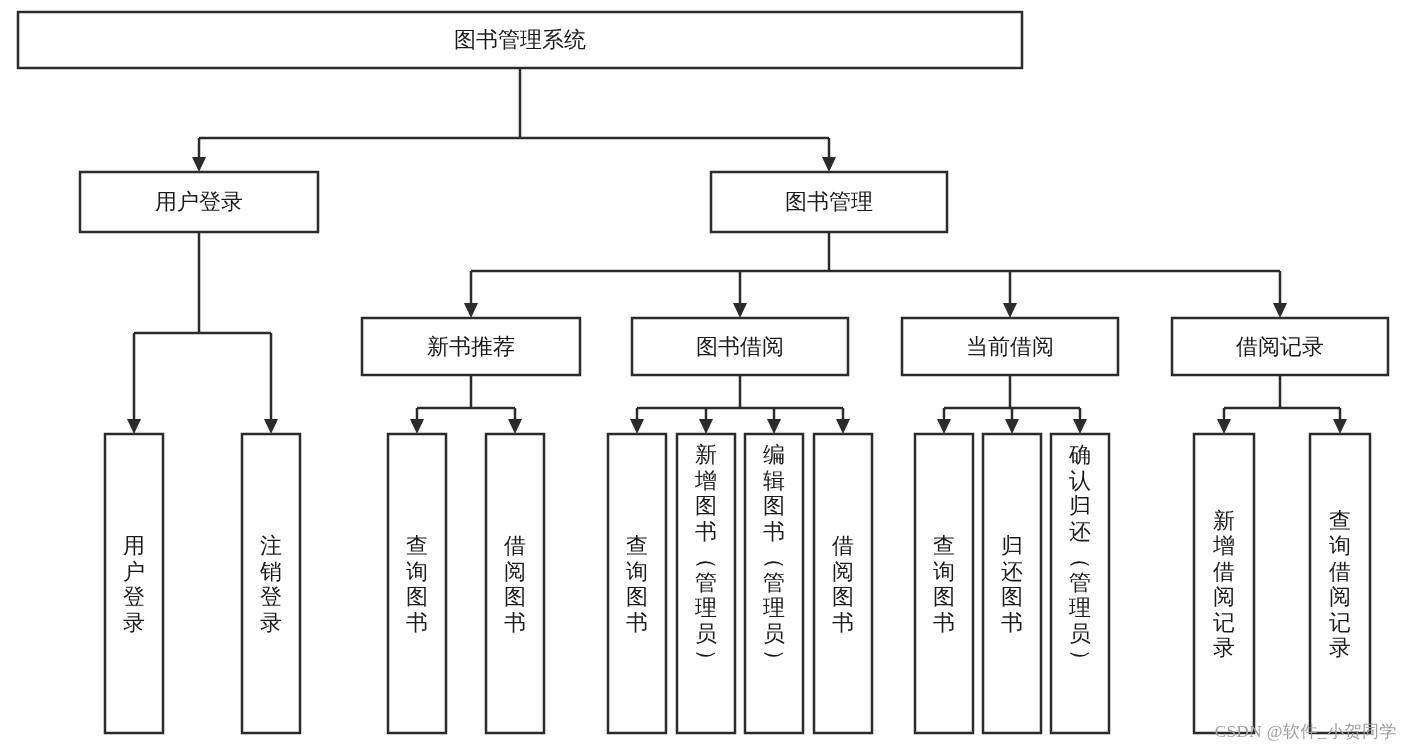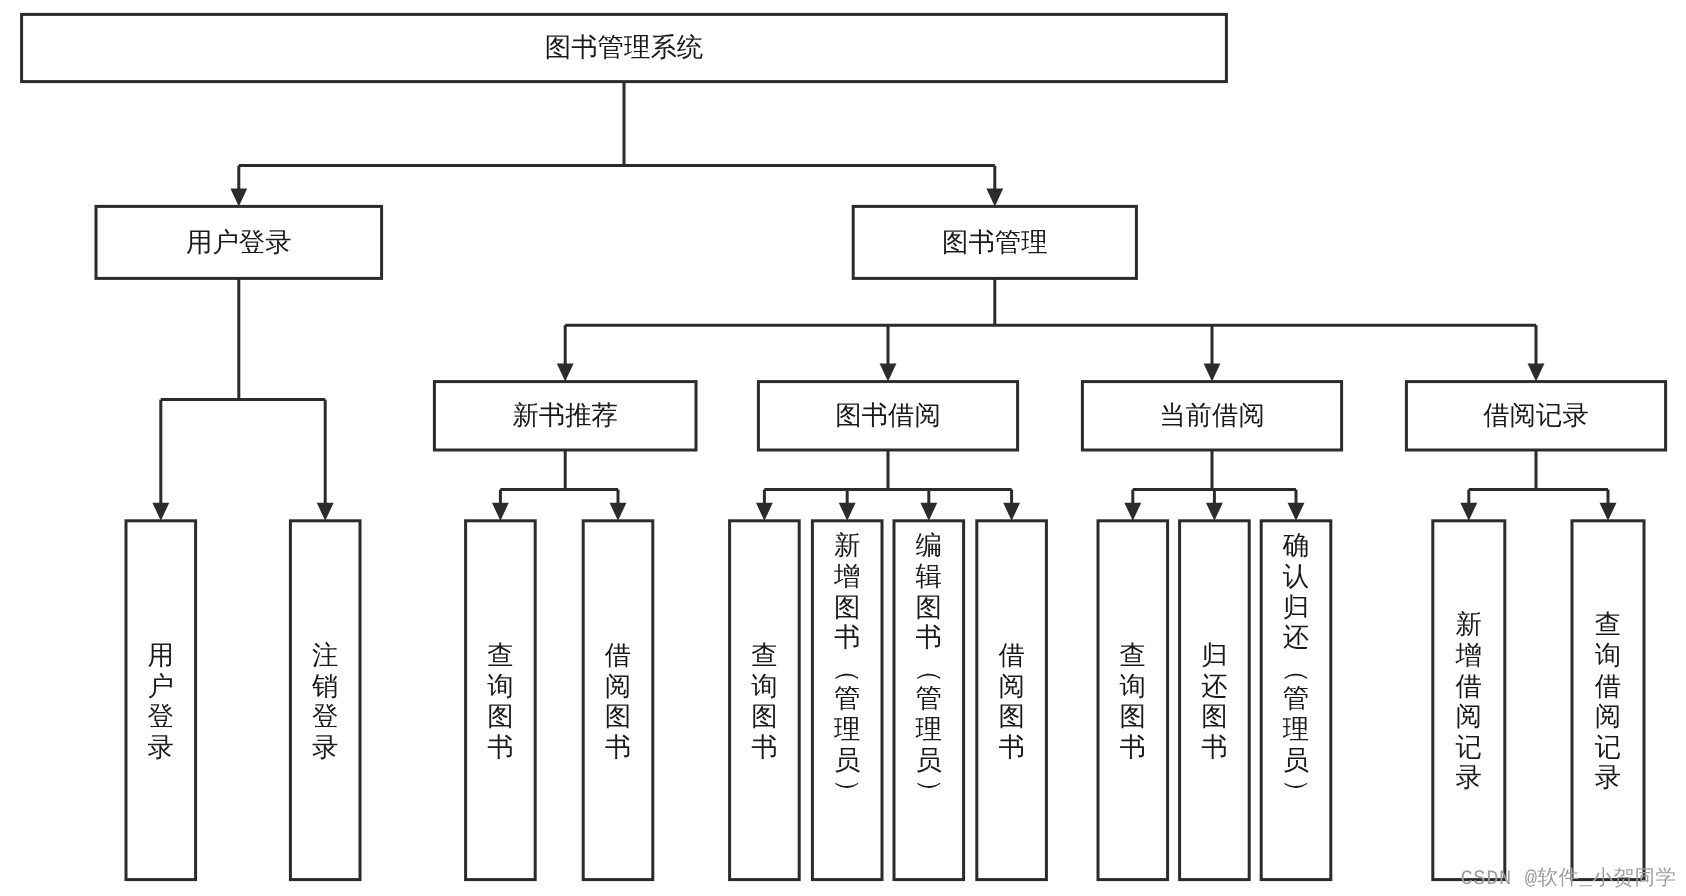--- a/index.html
+++ b/index.html
@@ -51,21 +51,21 @@
     stroke-linecap: butt;
   }
   .arrow-head {
     fill: #2b2b2b;
     stroke: none;
   }
   .watermark-text {
     position: absolute;
     right: 8px;
     bottom: 4px;
-    font-family: Liberation Mono, monospace;
+    font-family: Liberation Serif, serif;
     font-size: 17px;
     color: #9e9e9e;
     white-space: nowrap;
     letter-spacing: 0.5px;
   }
 </style>
 </head>
 <body>
 
 <div id="diagram-root">

